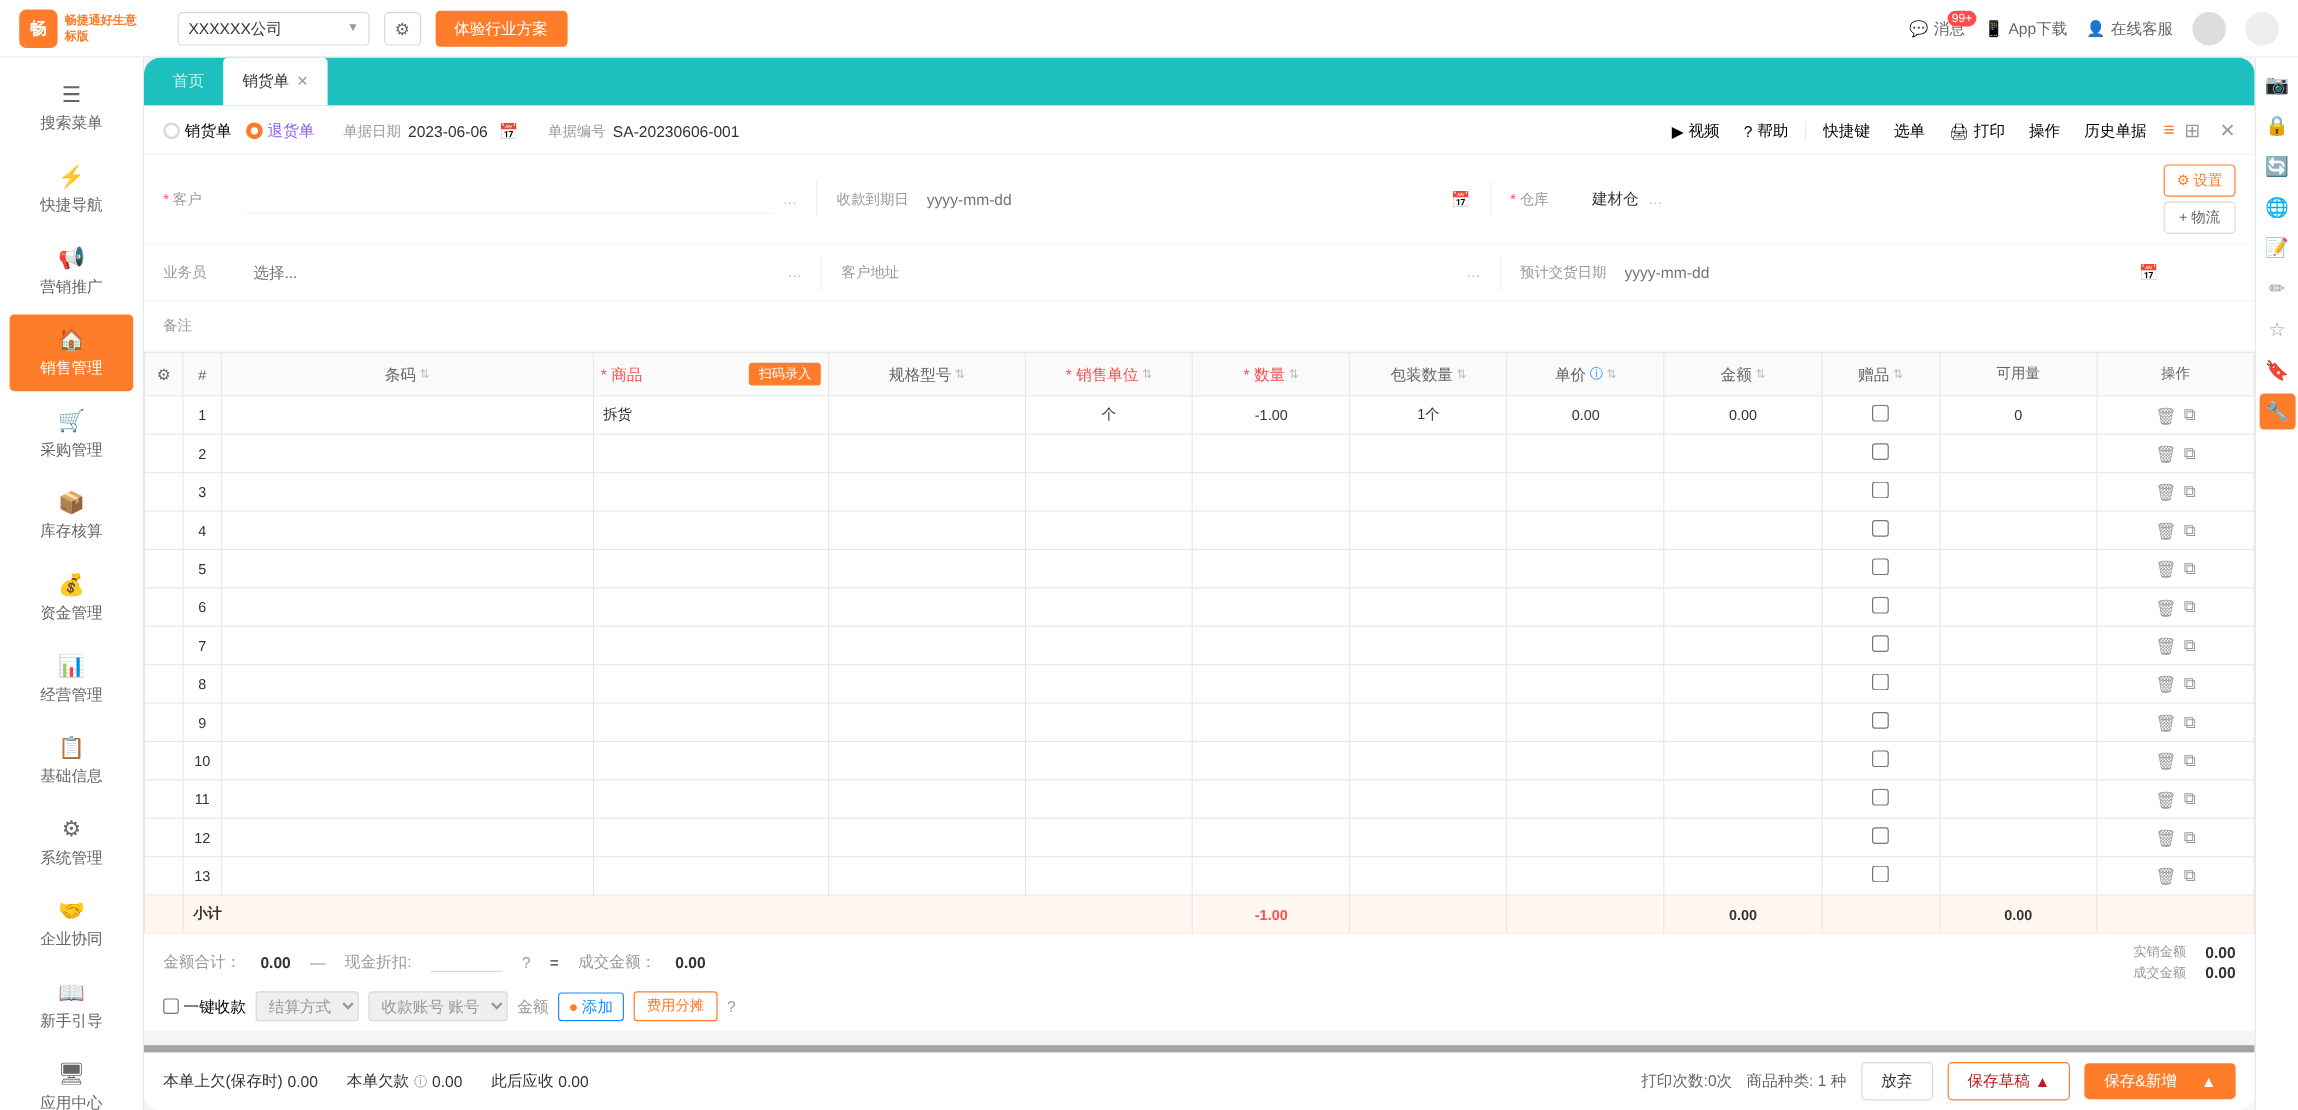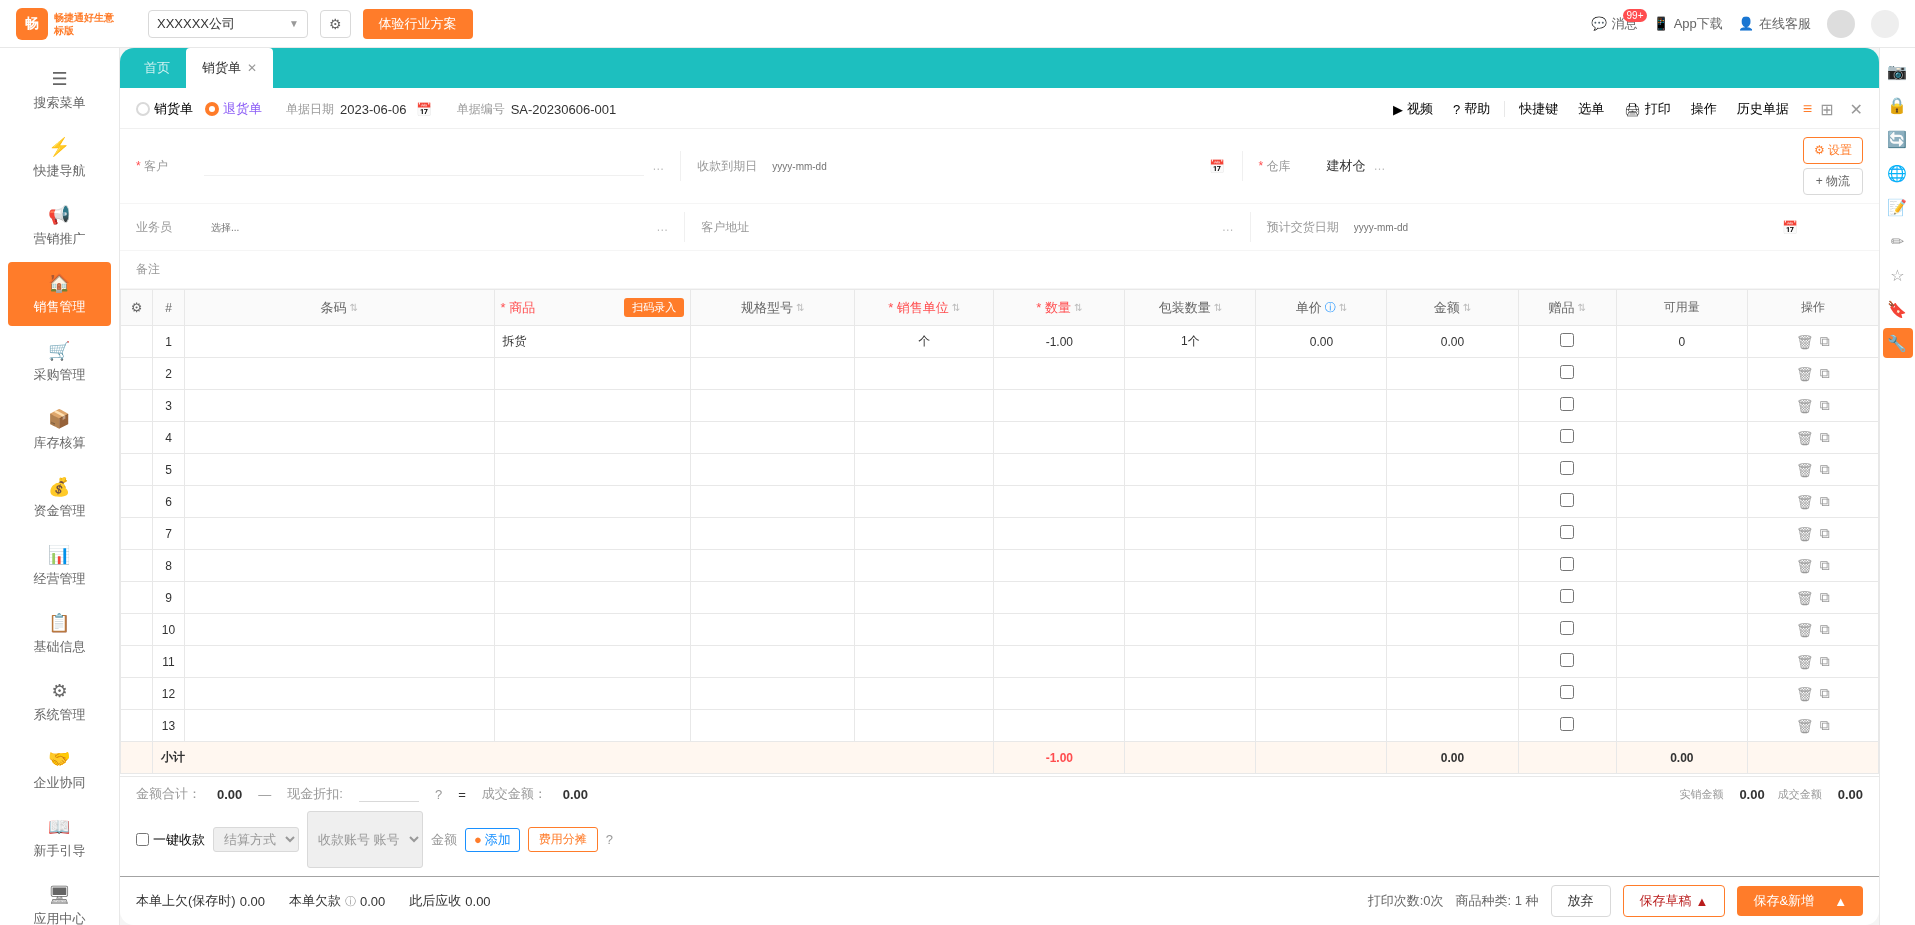--- a/index.html
+++ b/index.html
@@ -61,21 +61,21 @@
     .bottom-bar { background: #fff; border-top: 1px solid #e8e8e8; padding: 8px 16px; }
     .amount-row { display: flex; align-items: center; gap: 16px; font-size: 13px; color: #333; margin-bottom: 8px; }
     .amount-label { color: #999; }
     .dash { color: #999; }
     .payment-row { display: flex; align-items: center; gap: 8px; font-size: 12px; }
     .checkbox-item { display: flex; align-items: center; gap: 4px; }
     .add-btn { background: #fff; border: 1px solid #1890ff; color: #1890ff; border-radius: 3px; padding: 2px 8px; cursor: pointer; font-size: 12px; display: flex; align-items: center; gap: 3px; }
     .expense-btn { background: #fff; border: 1px solid #ff7c2a; color: #ff7c2a; border-radius: 3px; padding: 3px 10px; cursor: pointer; font-size: 12px; }
 
     
-    .footer-bar { display: flex; align-items: center; background: #fff; border-top: 1px solid #a3a3a3; padding: 8px 16px; gap: 24px; font-size: 12px; }
+    .footer-bar { display: flex; align-items: center; background: #fff; border-top: 6px solid #a3a3a3; padding: 8px 16px; gap: 24px; font-size: 12px; margin-top: 12px; }
     .footer-info { color: #666; display: flex; align-items: center; gap: 4px; }
     .footer-info span { color: #333; }
     .footer-right { margin-left: auto; display: flex; align-items: center; gap: 12px; }
     .discard-btn { border: 1px solid #d9d9d9; background: #fff; color: #333; border-radius: 4px; padding: 6px 16px; cursor: pointer; }
     .save-draft-btn { border: 1px solid #ff7c2a; background: #fff; color: #b91c1c; border-radius: 4px; padding: 6px 16px; cursor: pointer; display: flex; align-items: center; gap: 4px; }
     .save-new-btn { background: #ff7c2a; color: #fff; border: none; border-radius: 4px; padding: 6px 16px; cursor: pointer; display: flex; align-items: center; gap: 20px; }
 
     
     .right-tools { width: 36px; background: #fff; border-left: 1px solid #e8e8e8; display: flex; flex-direction: column; align-items: center; padding: 8px 0; gap: 4px; }
     .right-tool-btn { width: 30px; height: 30px; display: flex; align-items: center; justify-content: center; cursor: pointer; color: #999; font-size: 16px; border-radius: 4px; }
@@ -90,21 +90,21 @@
     .col-header { display: flex; align-items: center; justify-content: center; gap: 3px; }
     .sort-icon { color: #bbb; font-size: 10px; }
     
     .checkbox-cell input[type=checkbox] { width: 14px; height: 14px; cursor: pointer; }
 
     .form-fields-area { display: flex; flex-direction: column; gap: 0; background: #fff; }
     .fields-row { display: flex; align-items: center; padding: 8px 16px; gap: 0; border-bottom: 1px solid #f5f5f5; }
     .field-group { flex: 1; display: flex; align-items: center; gap: 8px; min-width: 0; }
     .field-label { color: #999; font-size: 12px; white-space: nowrap; min-width: 60px; }
     .field-label.req::before { content: '* '; color: #ff4d4f; }
-    .field-input { flex: 1; border: 1px solid transparent; padding: 4px 6px; color: #333; font-size: 10px; outline: none; }
+    .field-input { flex: 1; border: 1px solid transparent; padding: 4px 6px; color: #333; font-size: 13px; outline: none; }
     .field-dots { color: #bbb; cursor: pointer; font-size: 12px; }
     .field-divider { width: 1px; height: 30px; background: #f0f0f0; margin: 0 16px; }
     .field-cal-icon { color: #1890ff; cursor: pointer; }
   </style>
 </head>
 <body>
 
 <div class="top-header">
   <div class="logo-area">
     <div class="logo-icon">畅</div>
@@ -656,40 +656,40 @@
       <div class="amount-row">
         <span class="amount-label">金额合计：</span>
         <span style="font-weight:bold;">0.00</span>
         <span class="dash">—</span>
         <span class="amount-label">现金折扣:</span>
         <input type="text" style="border-top: none; border-right: none; border-left: none; border-image: initial; border-bottom: 1px solid rgb(217, 217, 217); width: 60px; outline: none;">
         <span style="color:#999;cursor:pointer;">?</span>
         <span>=</span>
         <span class="amount-label">成交金额：</span>
         <span style="font-weight:bold;">0.00</span>
-        <div style="margin-left:auto; display:flex; gap:13px;">
+        <div style="margin-left:auto; display:flex; flex-direction:column; gap:2px;">
           <div style="display:flex; gap:16px; justify-content:flex-end;">
             <span style="color:#999; font-size:11px;">实销金额</span>
             <span style="color:#333; font-weight:bold;">0.00</span>
           </div>
           <div style="display:flex; gap:16px; justify-content:flex-end;">
             <span style="color:#999; font-size:11px;">成交金额</span>
             <span style="color:#333; font-weight:bold;">0.00</span>
           </div>
         </div>
       </div>
       <div class="payment-row">
         <div class="checkbox-item">
           <input type="checkbox" style="">
           <span>一键收款</span>
         </div>
         <select style="border:1px solid #d9d9d9; border-radius:3px; padding:3px 6px; color:#999;">
           <option>结算方式</option>
         </select>
-        <select style="border:1px solid #d9d9d9; border-radius:3px; padding:19px 6px; color:#999;">
+        <select style="border:1px solid #d9d9d9; border-radius:3px; padding:3px 6px; color:#999;">
           <option>收款账号 账号</option>
         </select>
         <span style="color:#999;">金额</span>
         <button class="add-btn">
           <span style="color:#ff7c2a;">●</span>
           <span>添加</span>
         </button>
         <button class="expense-btn">费用分摊</button>
         <span style="color:#999;cursor:pointer;">?</span>
       </div>

